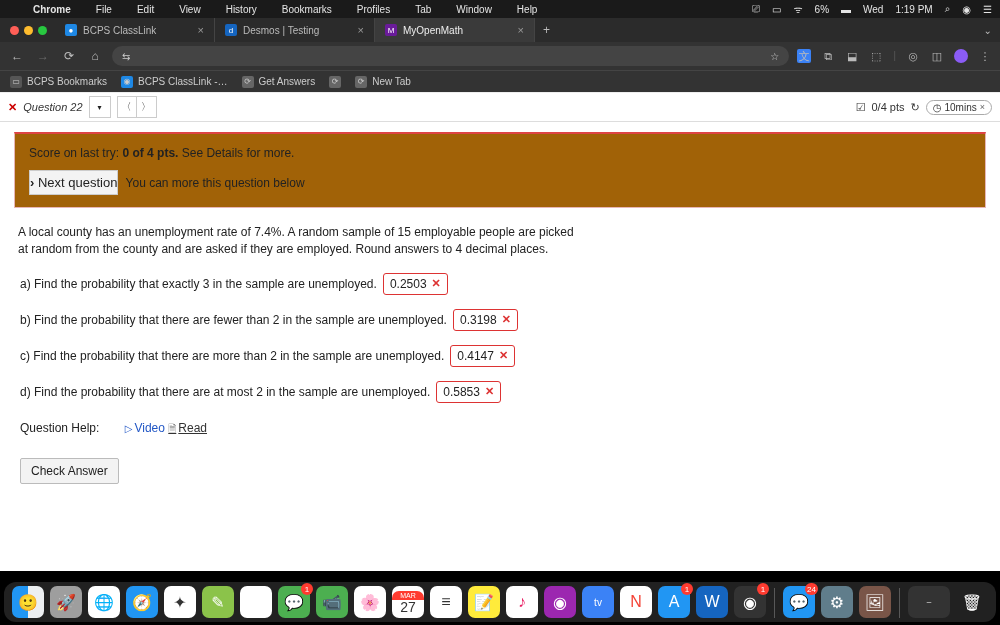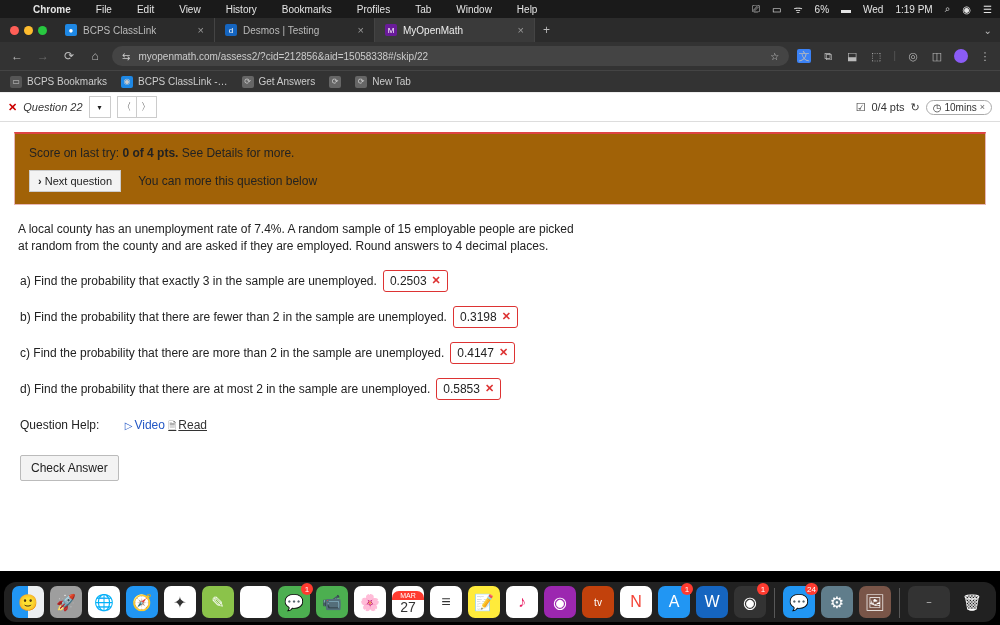--- a/index.html
+++ b/index.html
@@ -45,21 +45,21 @@
   .q-title { color: #333; font-style: italic; }
   .q-dd { width: 22px; height: 22px; border: 1px solid #ccc; display: flex; align-items: center; justify-content: center; margin-left: 6px; font-size:8px; background:#fff;}
   .q-nav { width: 20px; height: 22px; border: 1px solid #ccc; display: flex; align-items: center; justify-content: center; margin-left: 6px; background:#fff; font-size:10px;}
   .q-right { margin-left: auto; display: flex; align-items: center; gap: 6px; color: #333; }
   .timer-pill{border:1px solid #aaa;border-radius:10px;padding:1px 6px;font-size:10px;display:flex;align-items:center;gap:3px;}
   .timer-x{font-size:9px;color:#666;}
 
   .content { padding: 4px 14px 20px; font-size: 12px; }
   .score-box { border: 1px solid #e8b6b6; background: #a16207; border-top: 2px solid #d44; padding: 12px 14px; margin: 6px 0 16px; }
   .score-line { margin-bottom: 10px; }
-  .next-btn { display: inline-block; background: #f3f3f3; border: 1px solid #ccc; padding: 4px 8px; font-size: 11px; margin-right: 14px; }
+  .next-btn { display: inline-block; background: #f3f3f3; border: 1px solid #ccc; padding: 4px 0; font-size: 13px; margin-right: 4px; }
   .next-chev{font-weight:bold;}
 
   .stem { margin: 12px 4px; line-height: 1.45; max-width: 560px; }
   .part { margin: 14px 6px; display: flex; align-items: center; flex-wrap: wrap; gap: 6px; }
   .ans-box { border: 1.5px solid #d33; border-radius: 3px; padding: 3px 6px; display: inline-flex; align-items: center; gap: 5px; font-size: 12px; }
   .ans-x { color: #d33; font-weight: bold; font-size: 11px; }
   .u{}
 
   .help-row { margin: 18px 6px 10px; font-size: 12px; }
   .help-link { color: #2257c5; margin-left: 22px; }
@@ -134,21 +134,20 @@
     <div class="chev">⌄</div>
   </div>
 
   <div class="toolbar">
     <span class="nav-btn">←</span>
     <span class="nav-btn" style="opacity:.4">→</span>
     <span class="nav-btn">⟳</span>
     <span class="nav-btn">⌂</span>
     <div class="urlbar">
       <span>⇆</span>
-      <span>myopenmath.com/assess2/?cid=212856&amp;aid=15058338#/skip/22</span>
       <span class="star">☆</span>
     </div>
     <div class="toolbar-icons">
       <span class="ext-icn" style="background:#3b82f6;border-radius:2px;">文</span>
       <span class="ext-icn">⧉</span>
       <span class="ext-icn">⬓</span>
       <span class="ext-icn">⬚</span>
       <span style="color:#555">|</span>
       <span class="ext-icn">◎</span>
       <span class="ext-icn">◫</span>
@@ -266,21 +265,21 @@
     <div class="dock-icn" style="background:#4caf50">📹</div>
     <div class="dock-icn" style="background:#fff">🌸</div>
     <div class="dock-icn cal">
         <div class="cal-top">MAR</div>
         <div class="cal-day">27</div>
       </div>
     <div class="dock-icn" style="background:#fff;color:#333">≡</div>
     <div class="dock-icn" style="background:#ffeb3b;color:#333">📝</div>
     <div class="dock-icn" style="background:#fff;color:#e91e63">♪</div>
     <div class="dock-icn" style="background:#9c27b0">◉</div>
-    <div class="dock-icn" style="background:#c2410c;font-size:10px">tv</div>
+    <div class="dock-icn" style="background:#3b82f6;font-size:10px">tv</div>
     <div class="dock-icn" style="background:#fff;color:#f44336">N</div>
     <div class="dock-icn" style="background:#2196f3">A<span class="badge">1</span></div>
     <div class="dock-icn" style="background:#1565c0">W</div>
     <div class="dock-icn" style="background:#333">◉<span class="badge">1</span></div>
     <div class="dock-sep"></div>
     <div class="dock-icn" style="background:#2196f3">💬<span class="badge">24</span></div>
     <div class="dock-icn" style="background:#607d8b">⚙</div>
     <div class="dock-icn" style="background:#795548">🖼</div>
     <div class="dock-sep"></div>
     <div class="dock-icn" style="background:#333;width:42px;font-size:9px">⎯</div>

